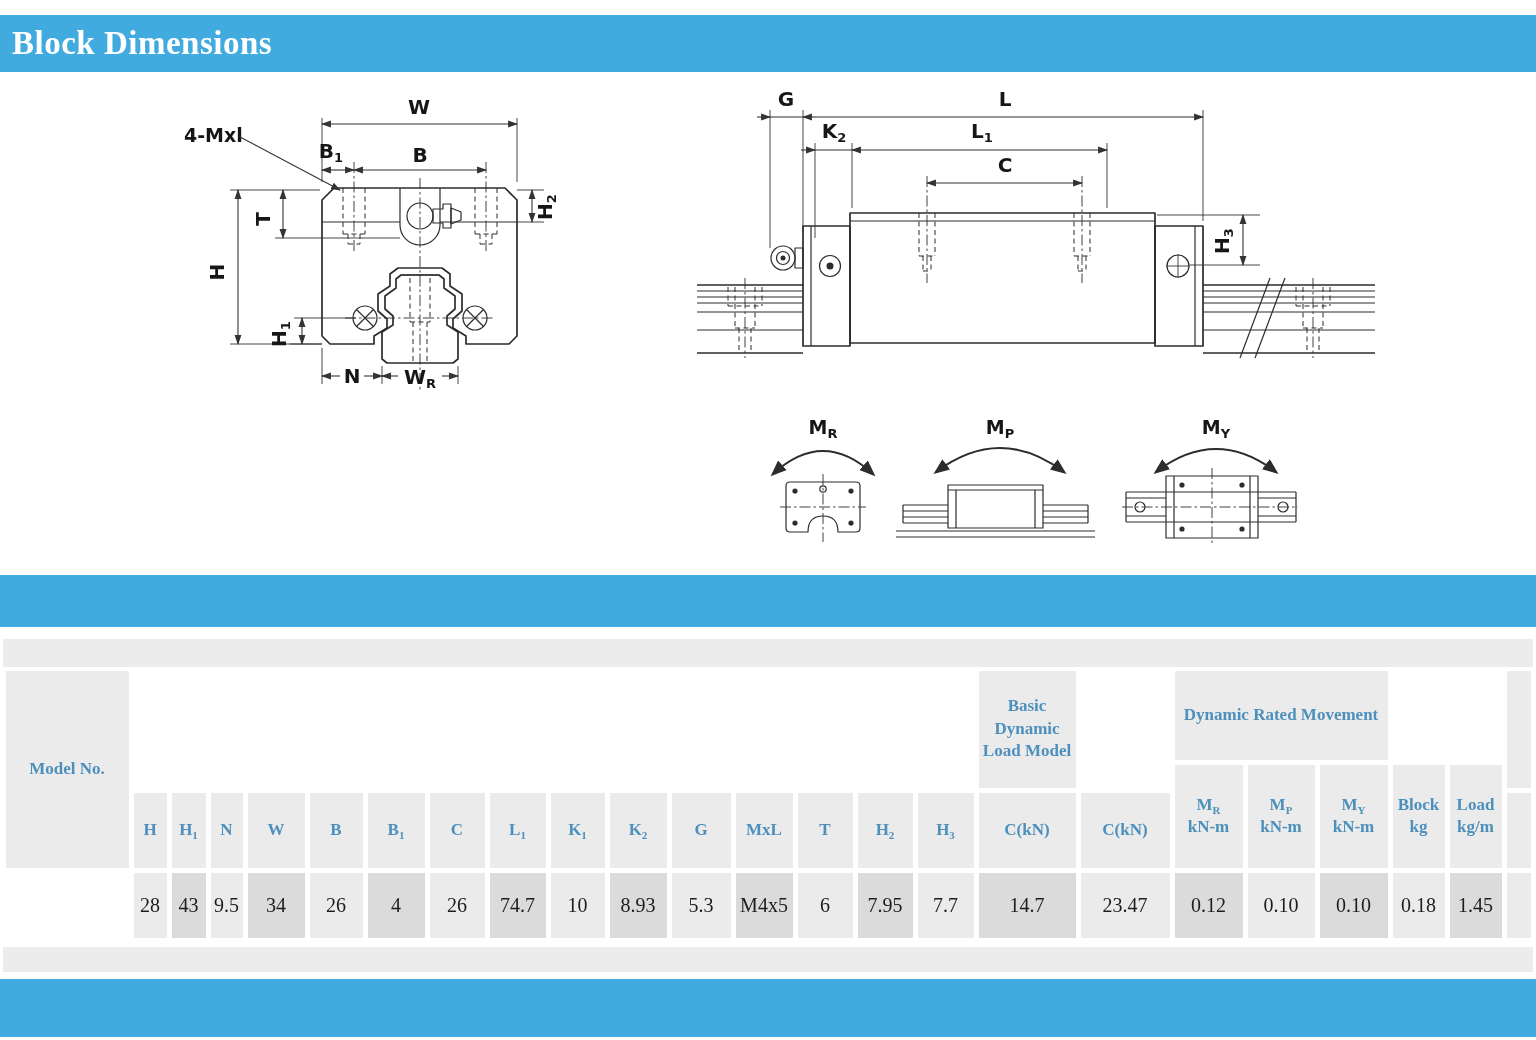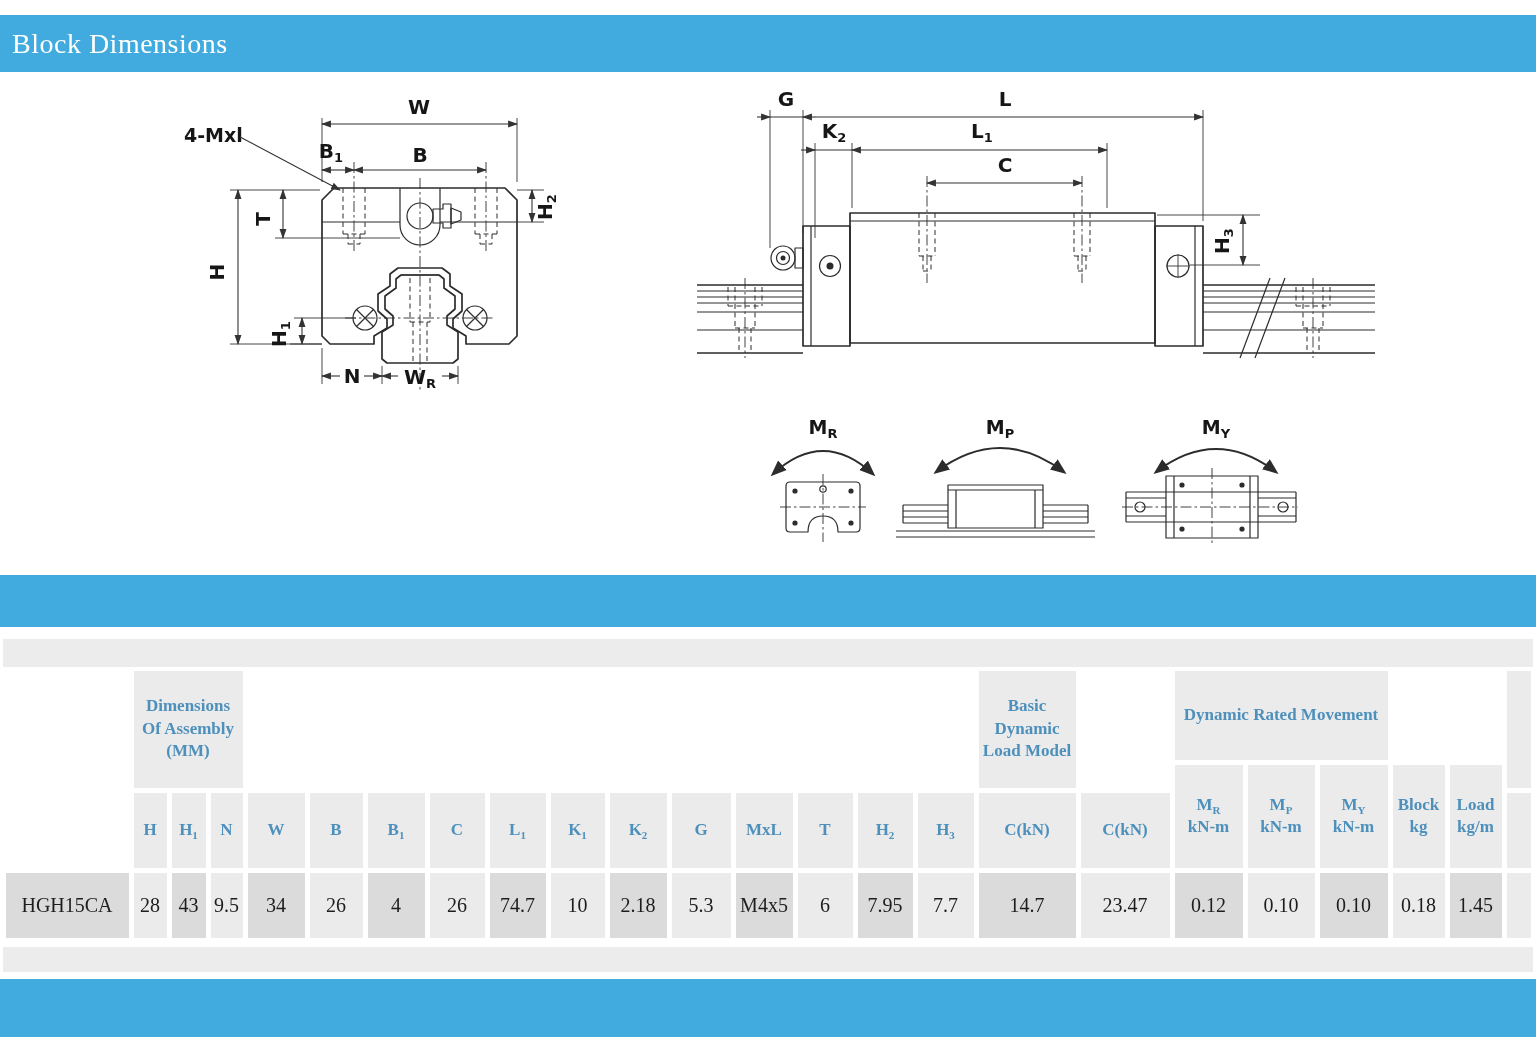--- a/index.html
+++ b/index.html
@@ -1,20 +1,20 @@
 <!DOCTYPE html>
 <html><head>
 <meta charset="utf-8">
 <style>
   html,body{margin:0;padding:0;background:#fff;}
   #stage{position:relative;width:1536px;height:1040px;background:#fff;overflow:hidden;
          font-family:"Liberation Serif",serif;}
   .band{position:absolute;left:0;width:1536px;}
   .titlebar{top:15px;height:57px;display:flex;align-items:center;}
-  .titlebar h1{margin:0 0 0 12px;color:#fff;font-size:28px;font-weight:normal;letter-spacing:.5px;}
+  .titlebar h1{margin:0 0 0 12px;color:#fff;font-size:33px;font-weight:bold;letter-spacing:.5px;}
   .band-mid{top:575px;height:52px;}
   .band-bottom{top:979px;height:58px;}
   .strip{position:absolute;left:3px;width:1530px;background:#ECECEC;}
   .strip-top{top:639px;height:28px;}
   .strip-bottom{top:947px;height:25px;}
   .sheet{position:absolute;left:3px;top:668px;width:1530px;display:grid;
     grid-template-columns:128px 38px 39px 37px 62px 58px 62px 60px 61px 59px 62px 64px 62px 60px 60px 61px 102px 94px 73px 72px 73px 57px 57px 29px;
     grid-template-rows:94px 28px 80px 70px;}
   .cell{background:#EBEBEB;margin:2.5px;display:flex;flex-direction:column;align-items:center;
     justify-content:center;text-align:center;color:#4E90BC;font-weight:bold;font-size:17px;
@@ -212,21 +212,21 @@
       <circle class="fill" cx="444" cy="119" r="2.6"></circle>
         <circle class="fill" cx="504" cy="119" r="2.6"></circle>
       <path class="cl" d="M474,58 V136"></path>
     </g>
   </svg>
 
   <div class="band band-mid" style="background:#41ABDF"></div>
   <div class="strip strip-top"></div>
 
   <div class="sheet">
-    <div class="cell" style="grid-column:2/5;grid-row:1/3">Dimensions Of Assembly (MM)</div>
+    <div class="cell" style="grid-column:1;grid-row:1/4">Model No.</div>
     <div class="cell" style="grid-column:17;grid-row:1/3">Basic Dynamic Load Model</div>
     <div class="cell" style="grid-column:19/22;grid-row:1">Dynamic Rated Movement</div>
 
     <div class="cell" style="grid-column:2;grid-row:3">
         <div><span>H</span><sub></sub></div>
       </div>
     <div class="cell" style="grid-column:3;grid-row:3">
         <div><span>H</span><sub>1</sub></div>
       </div>
     <div class="cell" style="grid-column:4;grid-row:3">
@@ -291,31 +291,30 @@
         <div class="l2">kg</div>
       </div>
     <div class="cell wt" style="grid-column:23;grid-row:2/4">
         <div class="l1"><span>Load</span></div>
         <div class="l2">kg/m</div>
       </div>
 
     <div class="cell" style="grid-column:24;grid-row:1/3"></div>
     <div class="cell" style="grid-column:24;grid-row:3"></div>
 
-    <div class="cell data dk" style="grid-column:1;grid-row:4">HGH15CA</div>
     <div class="cell data" style="grid-column:2;grid-row:4">28</div>
     <div class="cell data dk" style="grid-column:3;grid-row:4">43</div>
     <div class="cell data" style="grid-column:4;grid-row:4">9.5</div>
     <div class="cell data dk" style="grid-column:5;grid-row:4">34</div>
     <div class="cell data" style="grid-column:6;grid-row:4">26</div>
     <div class="cell data dk" style="grid-column:7;grid-row:4">4</div>
     <div class="cell data" style="grid-column:8;grid-row:4">26</div>
     <div class="cell data dk" style="grid-column:9;grid-row:4">74.7</div>
     <div class="cell data" style="grid-column:10;grid-row:4">10</div>
-    <div class="cell data dk" style="grid-column:11;grid-row:4">2.18</div>
+    <div class="cell data dk" style="grid-column:11;grid-row:4">8.93</div>
     <div class="cell data" style="grid-column:12;grid-row:4">5.3</div>
     <div class="cell data dk" style="grid-column:13;grid-row:4">M4x5</div>
     <div class="cell data" style="grid-column:14;grid-row:4">6</div>
     <div class="cell data dk" style="grid-column:15;grid-row:4">7.95</div>
     <div class="cell data" style="grid-column:16;grid-row:4">7.7</div>
     <div class="cell data dk" style="grid-column:17;grid-row:4">14.7</div>
     <div class="cell data" style="grid-column:18;grid-row:4">23.47</div>
     <div class="cell data dk" style="grid-column:19;grid-row:4">0.12</div>
     <div class="cell data" style="grid-column:20;grid-row:4">0.10</div>
     <div class="cell data dk" style="grid-column:21;grid-row:4">0.10</div>

